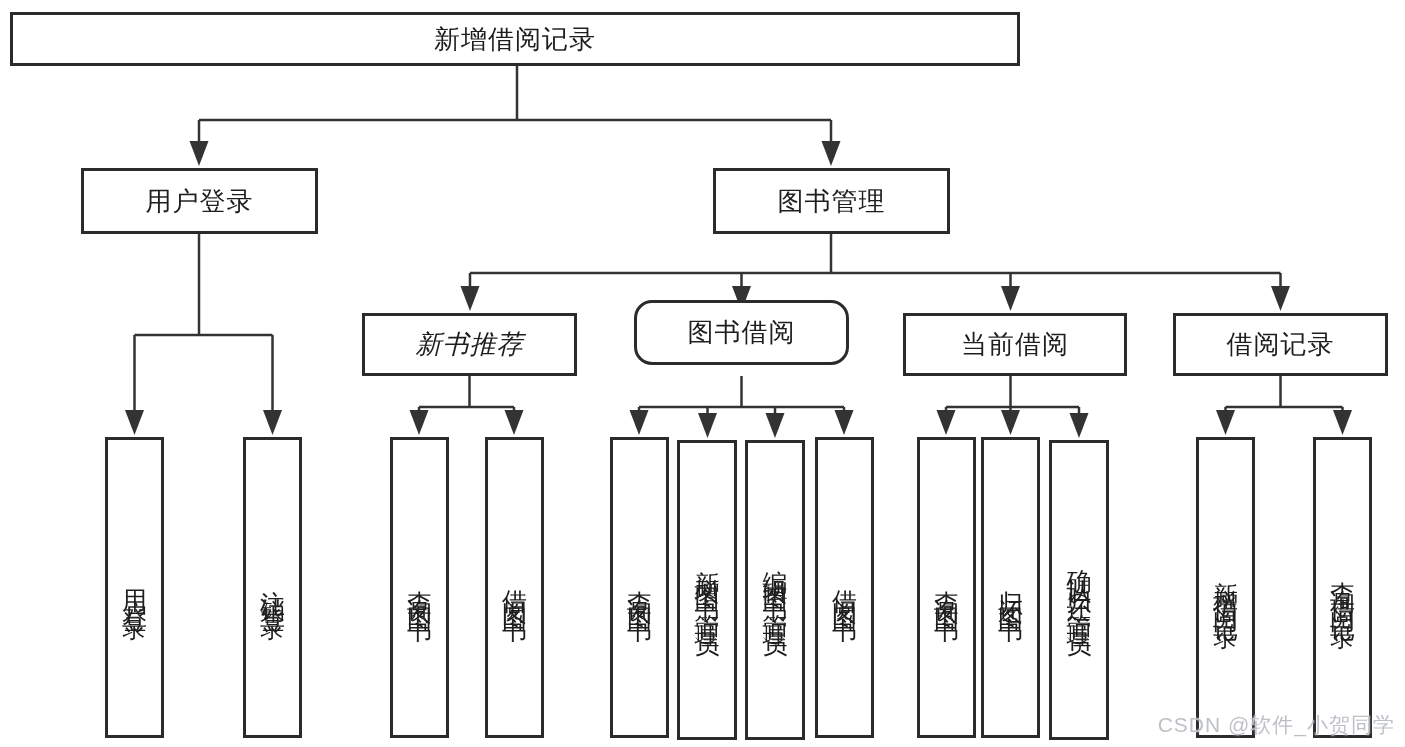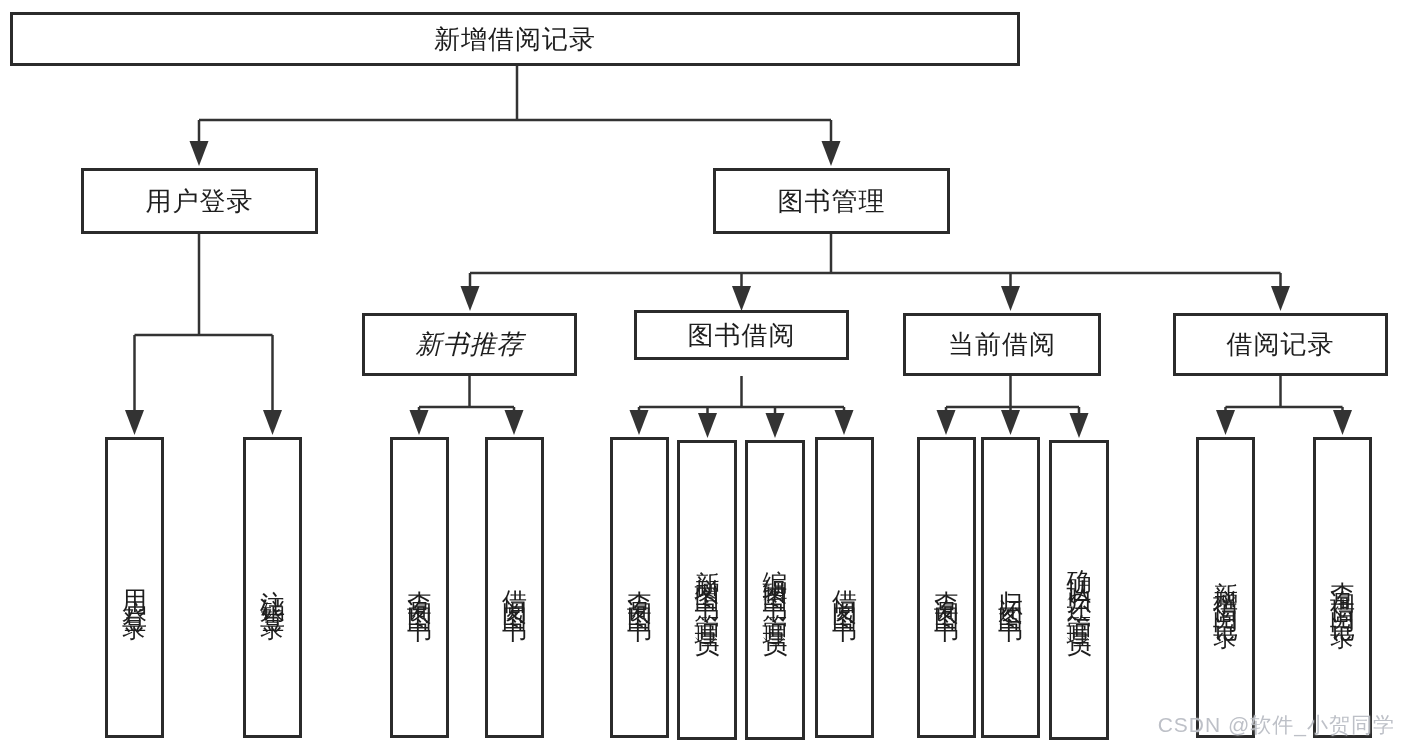--- a/index.html
+++ b/index.html
@@ -115,24 +115,24 @@
   <div class="box" style="left:81px;top:168px;width:237px;height:66px;">
     <span class="hlabel">用户登录</span>
   </div>
   <div class="box" style="left:713px;top:168px;width:237px;height:66px;">
     <span class="hlabel">图书管理</span>
   </div>
 
   <div class="box" style="left:362px;top:313px;width:215px;height:63px;font-style:italic;">
     <span class="hlabel">新书推荐</span>
   </div>
-  <div class="box" style="left:634px;top:310px;width:215px;height:50px;">
+  <div class="box" style="left:634px;top:300px;width:215px;height:65px;border-radius:18px;">
     <span class="hlabel">图书借阅</span>
   </div>
-  <div class="box" style="left:903px;top:313px;width:198px;height:63px;font-family:Liberation Mono, monospace;">
+  <div class="box" style="left:903px;top:313px;width:224px;height:63px;font-family:Liberation Mono, monospace;">
     <span class="hlabel">当前借阅</span>
   </div>
   <div class="box" style="left:1173px;top:313px;width:215px;height:63px;">
     <span class="hlabel">借阅记录</span>
   </div>
 
   <div class="box leaf" style="left:105px;top:437px;width:59px;height:301px;">
     <span>用户登录</span>
   </div>
   <div class="box leaf" style="left:243px;top:437px;width:59px;height:301px;">

